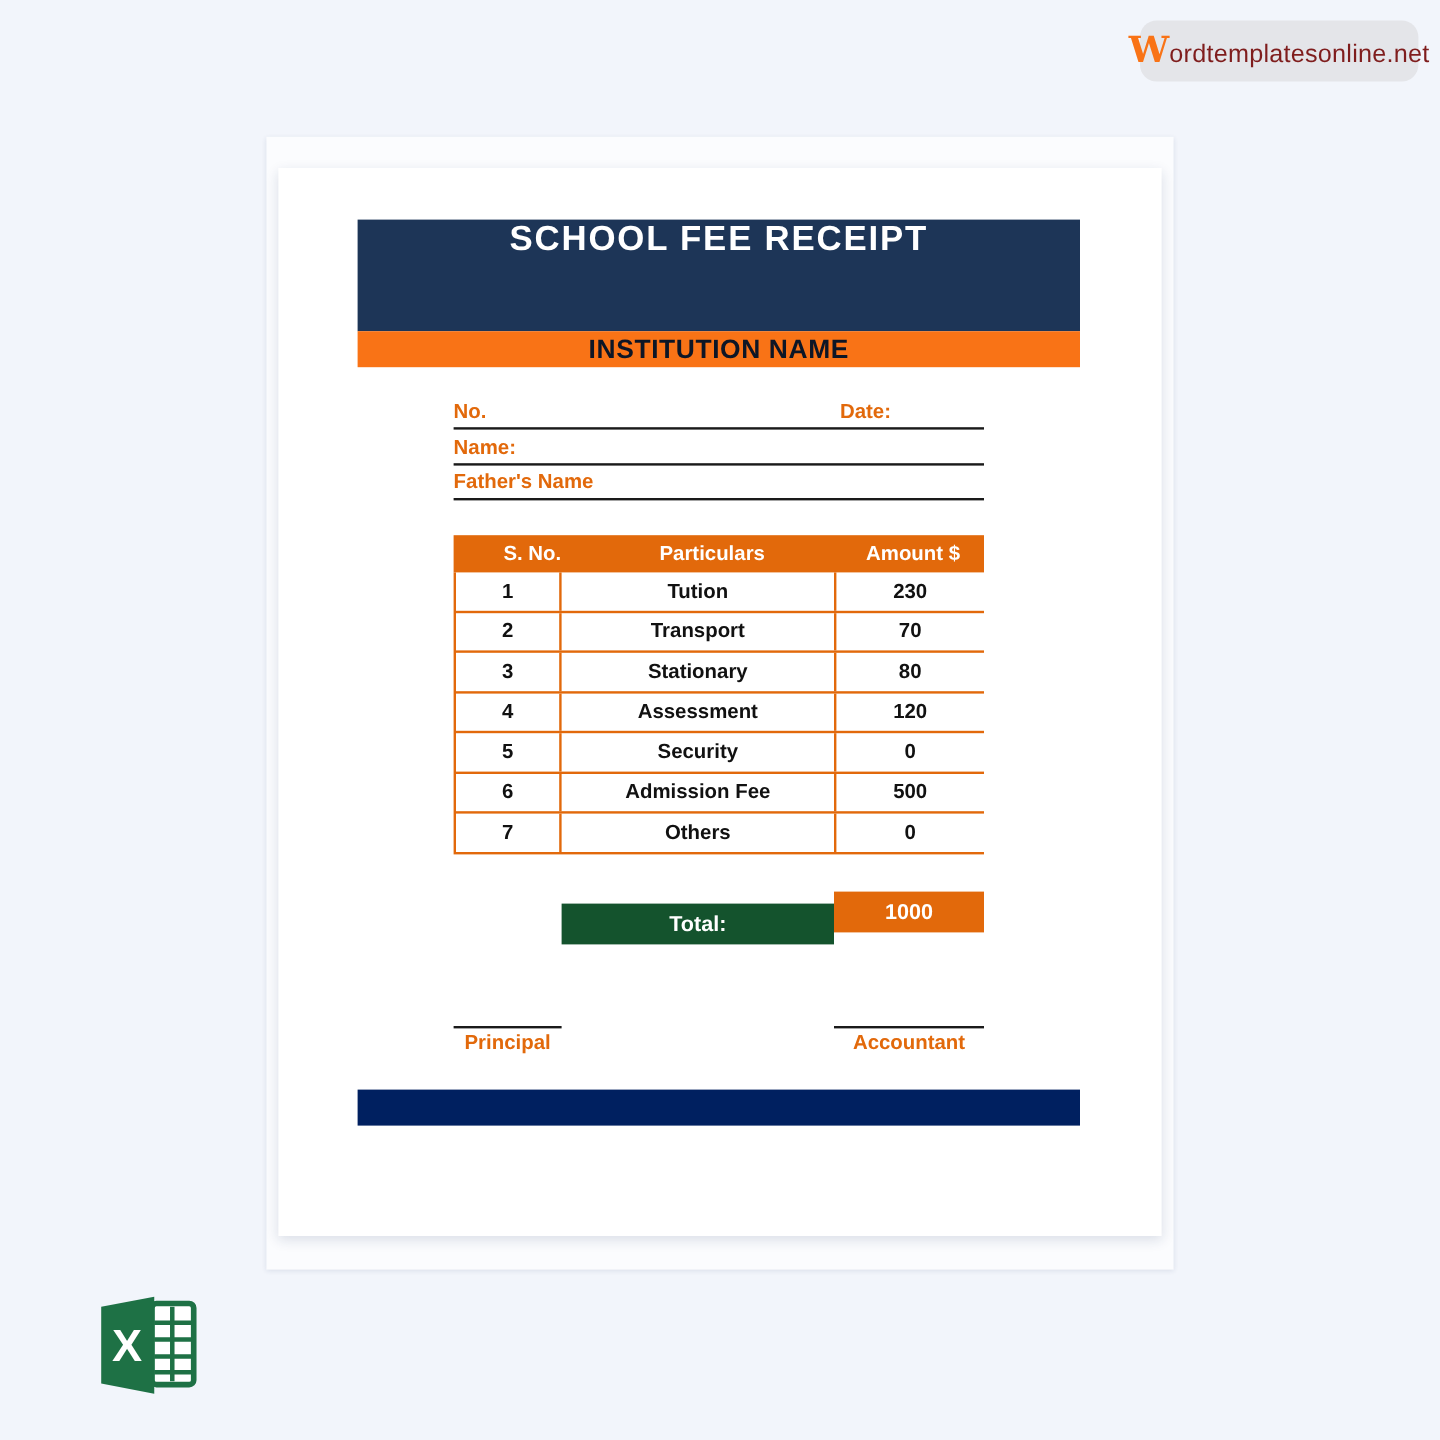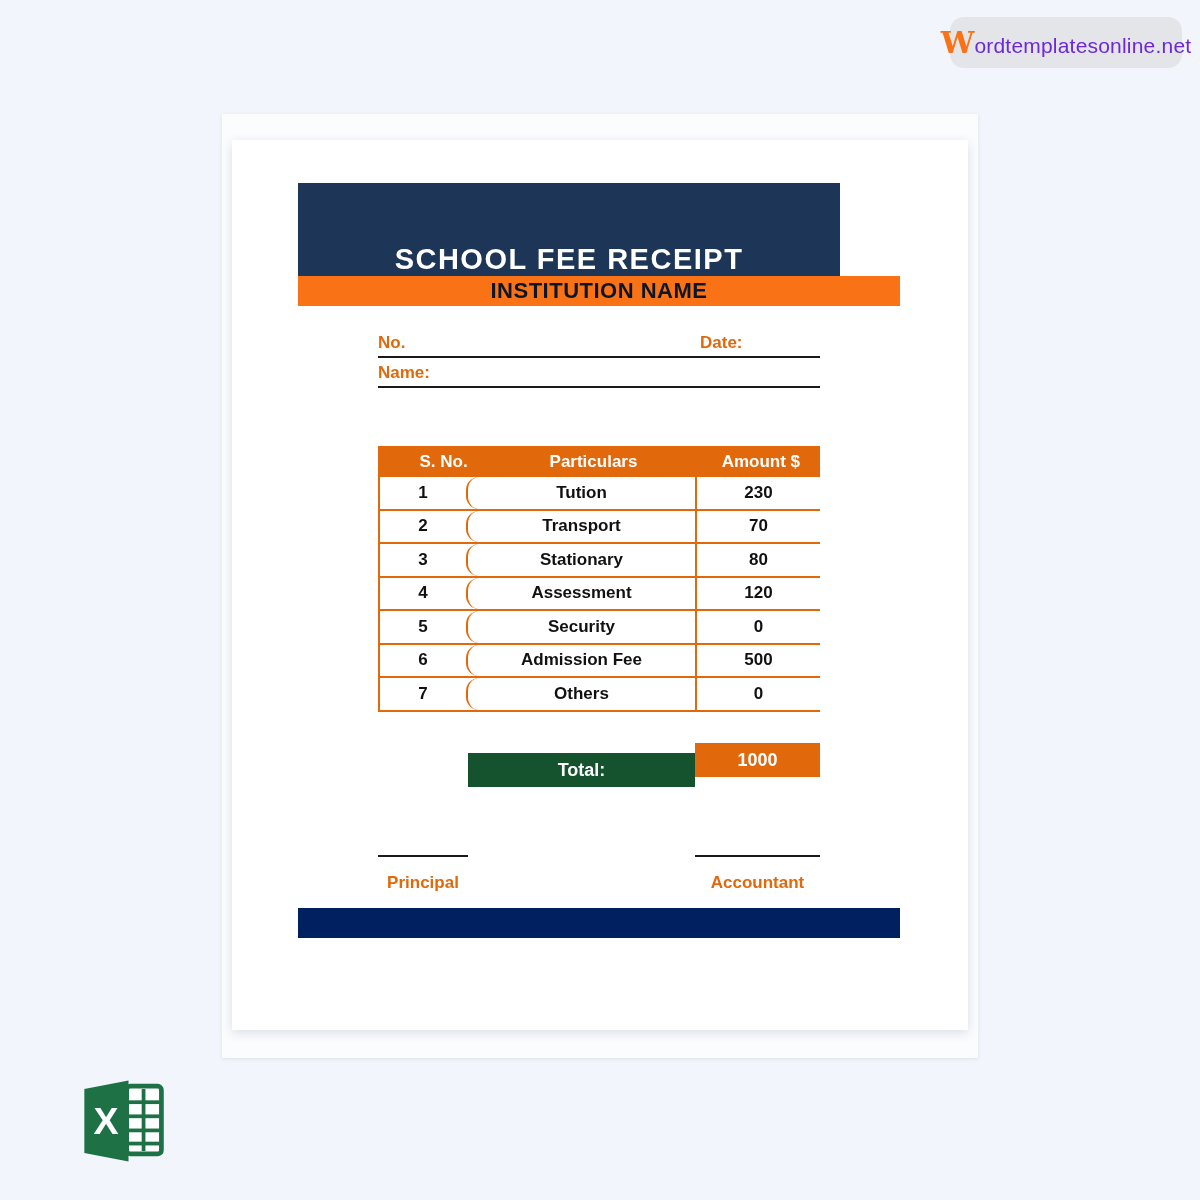--- a/index.html
+++ b/index.html
@@ -12,22 +12,22 @@
   .sheet-behind{
     position:absolute;left:222px;top:114px;width:756px;height:944px;
     background:#fbfcfe;box-shadow:0 1px 4px rgba(30,50,100,0.10);
   }
   .page{
     position:absolute;left:232px;top:140px;width:736px;height:890px;
     background:#ffffff;box-shadow:0 3px 10px rgba(20,40,90,0.14);
   }
   
   .hdr-navy{
-    position:absolute;left:66px;top:43px;width:542px;height:93px;
-    background:#1d3557;display:flex;align-items:flex-end;justify-content:center;
+    position:absolute;left:66px;top:43px;width:602px;height:93px;
+    background:#1d3557;display:flex;align-items:flex-start;justify-content:center;
   }
   .hdr-navy .title{
     color:#ffffff;font-size:29px;font-weight:bold;letter-spacing:1.5px;
   }
   .hdr-orange{
     position:absolute;left:66px;top:136px;width:602px;height:30px;
     background:#f97316;display:flex;align-items:center;justify-content:center;
   }
   .hdr-orange .inst{
     color:#0d1626;font-size:22px;font-weight:bold;letter-spacing:0.5px;
@@ -53,55 +53,55 @@
   .hc0{width:88px;padding-left:24px;} .hc1{width:229px;} .hc2{width:125px;}
   .tbody{border-left:2px solid #e2690b;box-sizing:border-box;}
   .trow{
     display:flex;height:33.5px;border-bottom:2px solid #e2690b;
     box-sizing:border-box;align-items:center;
     font-size:17px;font-weight:bold;color:#111111;
   }
   .tcell{text-align:center;box-sizing:border-box;height:100%;
     display:flex;align-items:center;justify-content:center;}
   .tcell.c0{width:86px;}
-  .tcell.c1{width:229px;border-left:2px solid #e2690b;border-radius:13px;}
+  .tcell.c1{width:229px;border-left:2px solid #e2690b;}
   .tcell.c2{width:125px;border-left:2px solid #e2690b;}
   .total-label{
     position:absolute;left:236px;top:603px;width:227px;height:34px;
     background:#14532d;color:#ffffff;font-size:18px;font-weight:bold;
     display:flex;align-items:center;justify-content:center;margin-top:10px;
   }
   .total-value{
     position:absolute;left:463px;top:603px;width:125px;height:34px;
     background:#e2690b;color:#ffffff;font-size:18px;font-weight:bold;
     display:flex;align-items:center;justify-content:center;
   }
   
   .sig{position:absolute;top:715px;text-align:center;}
   .sig .sig-line{border-top:2px solid #1a1a1a;height:0;}
-  .sig .sig-label{color:#e2690b;font-size:17px;font-weight:bold;margin-top:16px;}
+  .sig .sig-label{color:#e2690b;font-size:17px;font-weight:bold;margin-top:2px;}
   .sig.left{left:146px;width:90px;}
   .sig.right{left:463px;width:125px;}
   
   .footer-bar{
     position:absolute;left:66px;top:768px;width:602px;height:30px;
     background:#002060;
   }
   
   .brand-badge{
     position:absolute;left:950px;top:17px;width:232px;height:51px;
     background:#e4e5e9;border-radius:14px;
     display:flex;align-items:baseline;justify-content:center;
   }
   .brand-badge .w{
     font-family:"DejaVu Serif",serif;font-weight:bold;
     color:#f97316;font-size:30px;line-height:51px;
   }
   .brand-badge .rest{
-    font-size:21px;color:#6d28d9;letter-spacing:0.2px;
+    font-size:21px;color:#7f1d1d;letter-spacing:0.2px;
   }
   
   .excel-icon{position:absolute;left:74px;top:1074px;width:94px;height:94px;cursor:pointer;}
 </style>
 </head>
 <body>
 
 <div class="brand-badge">
   <span class="w">W</span>
     <span class="rest">ordtemplatesonline.net</span>
@@ -117,20 +117,23 @@
   <div class="hdr-orange">
     <span class="inst">INSTITUTION NAME</span>
   </div>
 
   <div class="form-row" style="top:220px;">
     <span class="lbl">Name:</span>
   </div>
   <div class="form-row" style="top:190px;">
     <span class="lbl">No.</span>
     <span class="lbl date">Date:</span>
+  </div>
+  <div class="form-row" style="top:249px;">
+    <span class="lbl">Father's Name</span>
   </div>
 
   <div class="fee-table">
     <div class="thead">
       <span class="hc hc0">S. No.</span>
       <span class="hc hc1">Particulars</span>
       <span class="hc hc2">Amount $</span>
     </div>
     <div class="tbody">
         <div class="trow">

